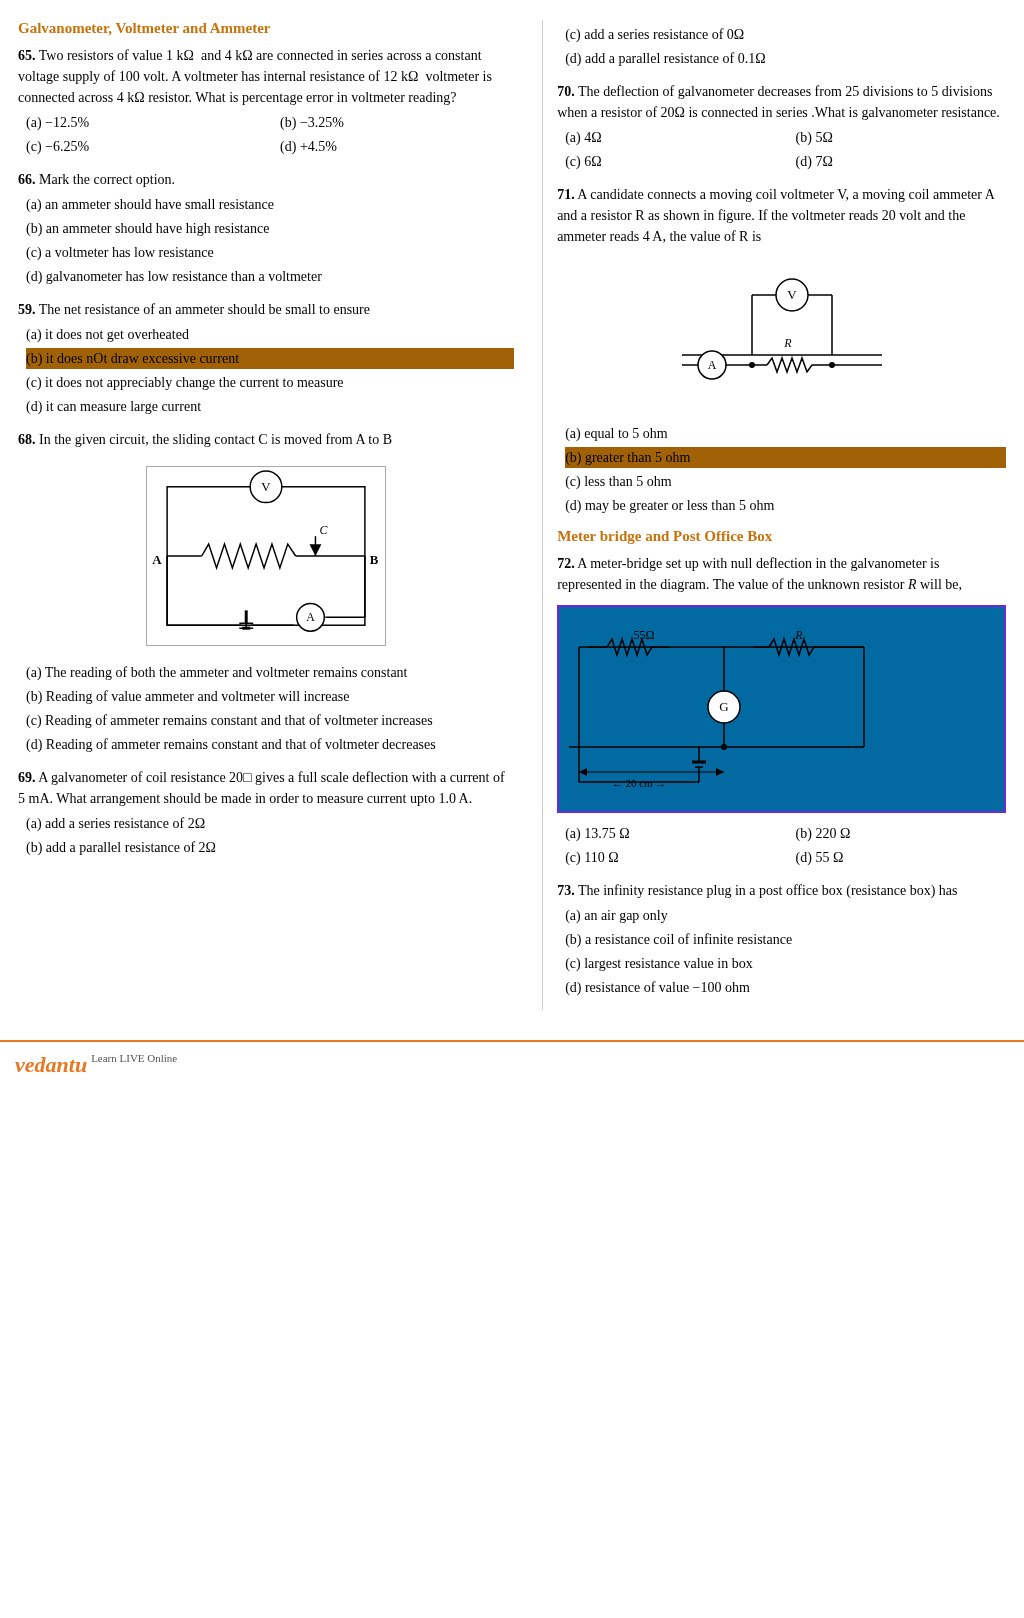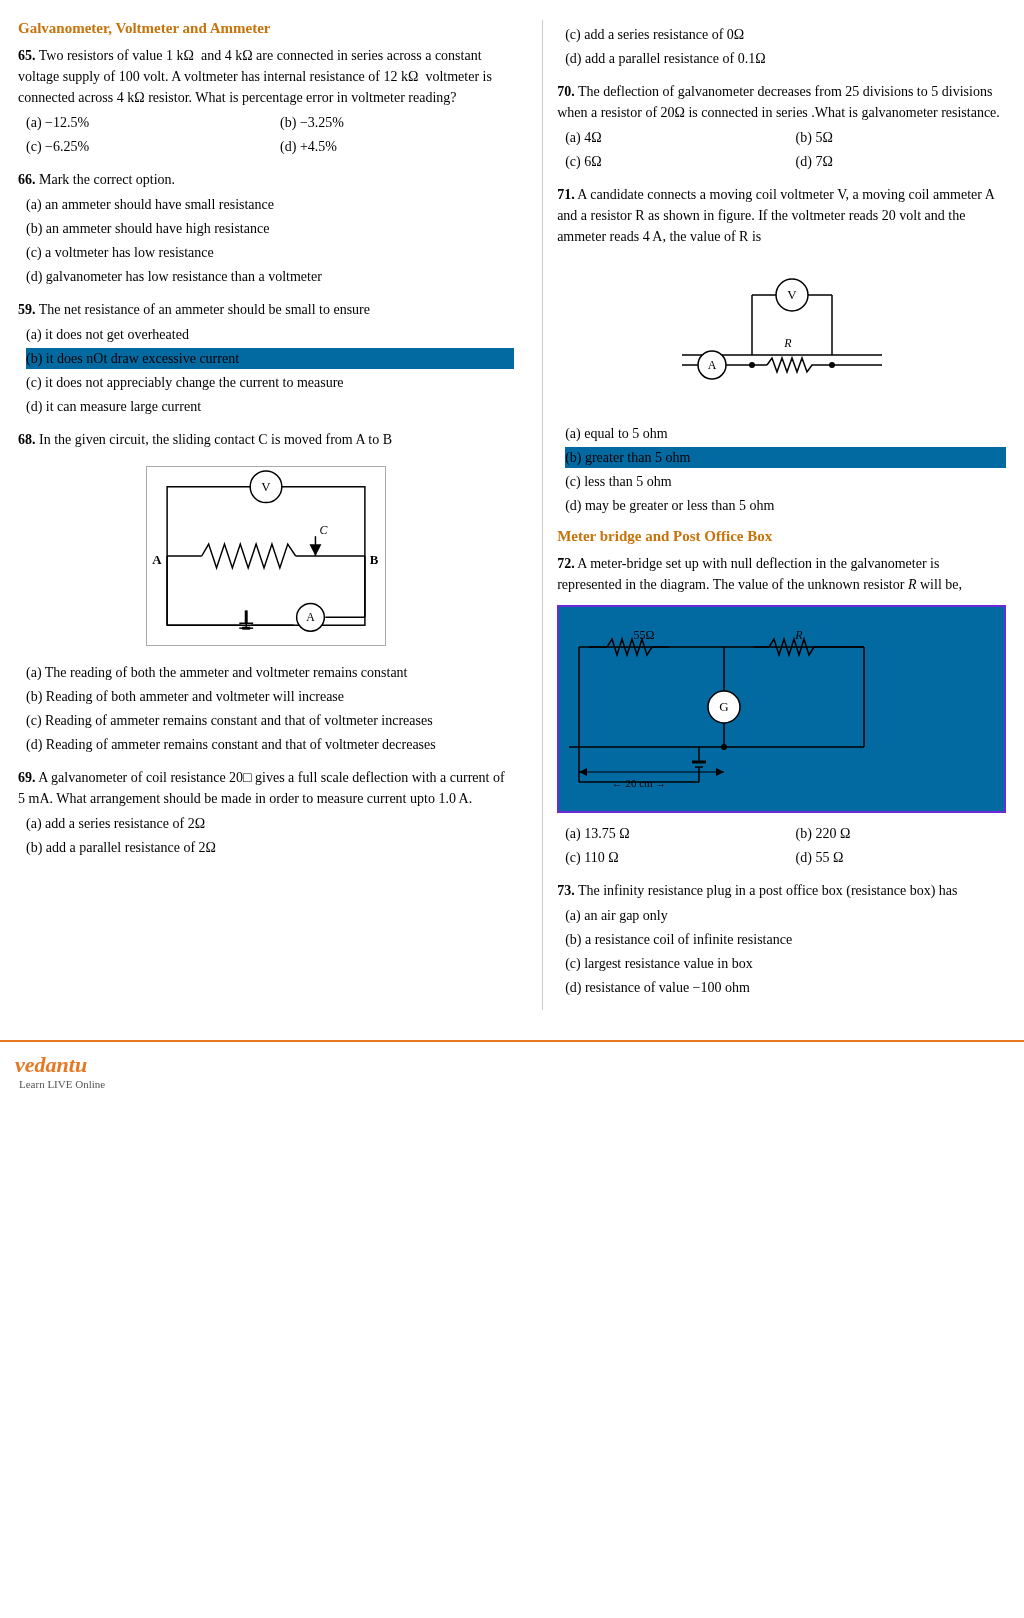--- a/index.html
+++ b/index.html
@@ -63,21 +63,21 @@
       margin: 8px auto;
       display: block;
     }
     .diagram-container {
       display: flex;
       justify-content: center;
       margin: 8px 0;
     }
     .omega { font-family: 'Times New Roman', serif; }
     .highlighted {
-      background-color: #0369a1;
+      background-color: #a16207;
     }
     .vedantu-footer {
       display: flex;
       align-items: center;
       padding: 10px 15px;
       border-top: 2px solid #e87722;
       margin-top: 20px;
     }
     .vedantu-logo {
       font-size: 22px;
@@ -184,21 +184,21 @@
           <line x1="20" y1="160" x2="20" y2="90" stroke="#000" stroke-width="1.5"></line>
           <line x1="20" y1="160" x2="95" y2="160" stroke="#000" stroke-width="1.5"></line>
           <line x1="105" y1="160" x2="148" y2="160" stroke="#000" stroke-width="1.5"></line>
           <line x1="180" y1="152" x2="220" y2="152" stroke="#000" stroke-width="1.5"></line>
           <line x1="220" y1="152" x2="220" y2="90" stroke="#000" stroke-width="1.5"></line>
         </svg>
       </div>
 
       <div class="options">
         <div class="option-single">(a) The reading of both the ammeter and voltmeter remains constant</div>
-        <div class="option-single">(b) Reading of both ammeter and voltmeter will increase</div>
+        <div class="option-single">(b) Reading of value ammeter and voltmeter will increase</div>
         <div class="option-single">(c) Reading of ammeter remains constant and that of voltmeter increases</div>
         <div class="option-single">(d) Reading of ammeter remains constant and that of voltmeter decreases</div>
       </div>
     </div>
 
     <div class="question-block">
       <span class="question-num">69.</span>
       <span class="question-text"> A galvanometer of coil resistance 20□ gives a full scale deflection with a current of 5 mA. What arrangement should be made in order to measure current upto 1.0 A.</span>
       <div class="options">
         <div class="option-single">(a) add a series resistance of 2<span class="omega">Ω</span></div>
@@ -348,19 +348,19 @@
         <div class="option-single">(b) a resistance coil of infinite resistance</div>
         <div class="option-single">(c) largest resistance value in box</div>
         <div class="option-single">(d) resistance of value −100 ohm</div>
       </div>
     </div>
 
   </div>
 </div>
 
 <div class="vedantu-footer">
-  <div style="display:flex;flex-direction:column;">
+  <div style="display:flex;flex-direction:row;">
     <span class="vedantu-logo">
       <span style="font-style:italic;font-weight:900;color:#e87722;">vedantu</span>
     </span>
     <span class="vedantu-sub">Learn LIVE Online</span>
   </div>
 </div>
 
 </body></html>

